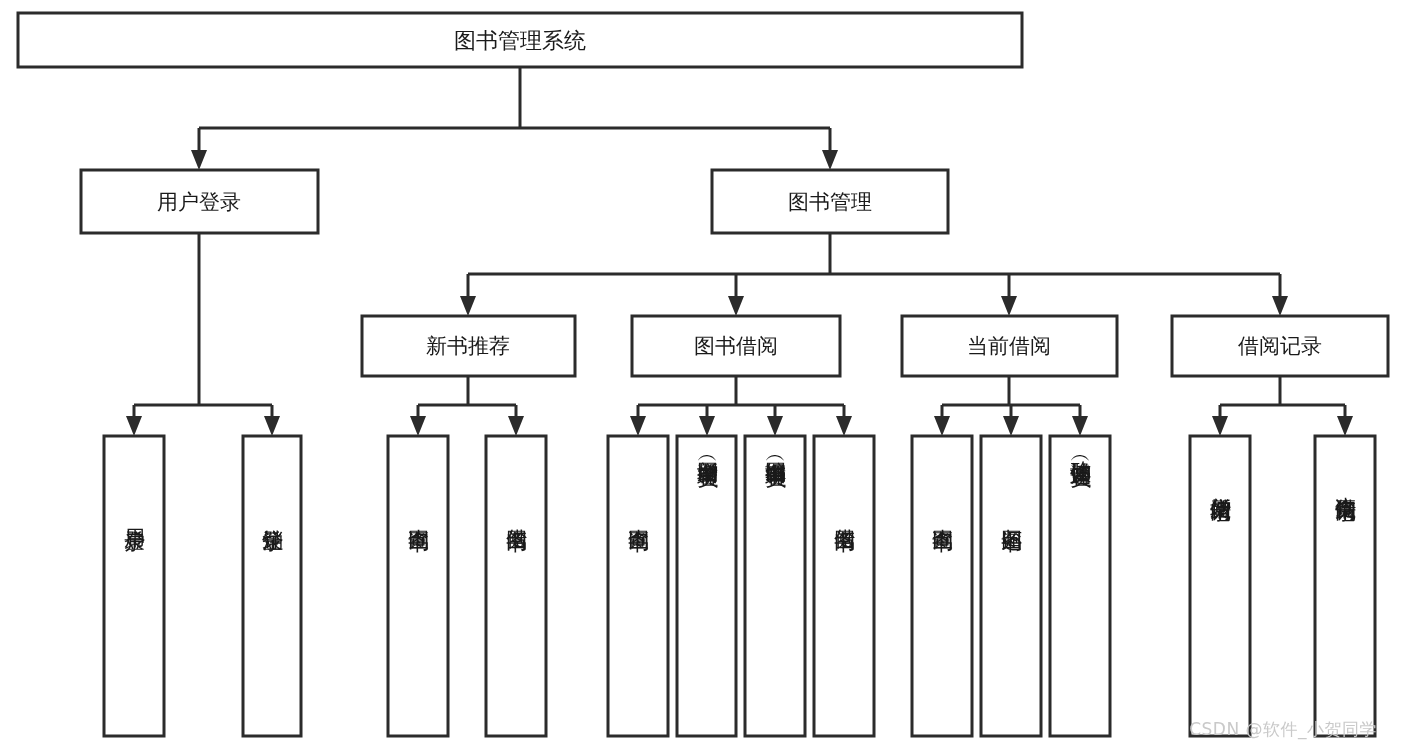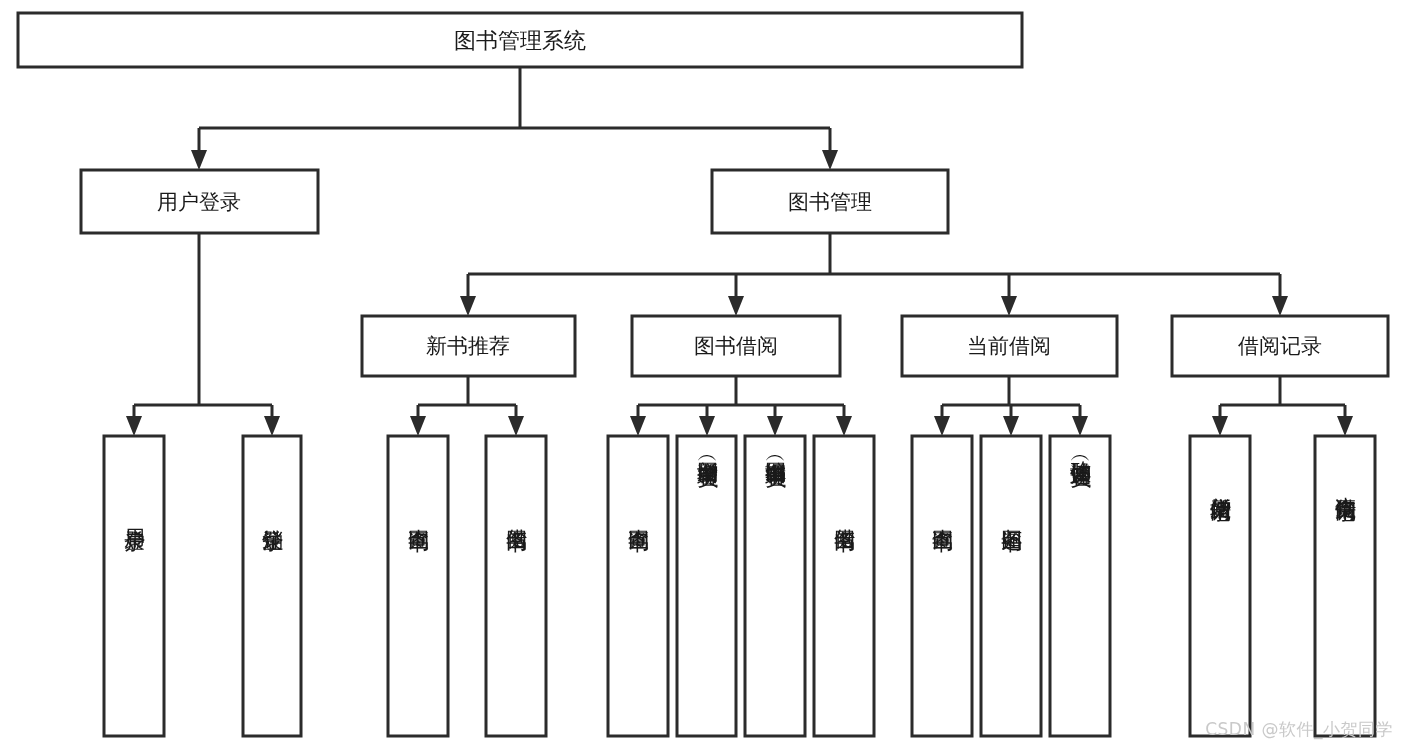--- a/index.html
+++ b/index.html
@@ -57,21 +57,21 @@
     font-size: 21px;
     line-height: 1.08;
     color: #1a1a1a;
     letter-spacing: 1px;
     white-space: nowrap;
     text-align: left;
     pointer-events: none;
   }
   #watermark {
     position: absolute;
-    right: 12px;
+    right: 28px;
     bottom: 6px;
     font-family: "DejaVu Sans", "Liberation Sans", sans-serif;
     font-size: 17px;
     color: #c9c9c9;
     letter-spacing: 0.5px;
     user-select: none;
   }
 </style>
 </head>
 <body>

